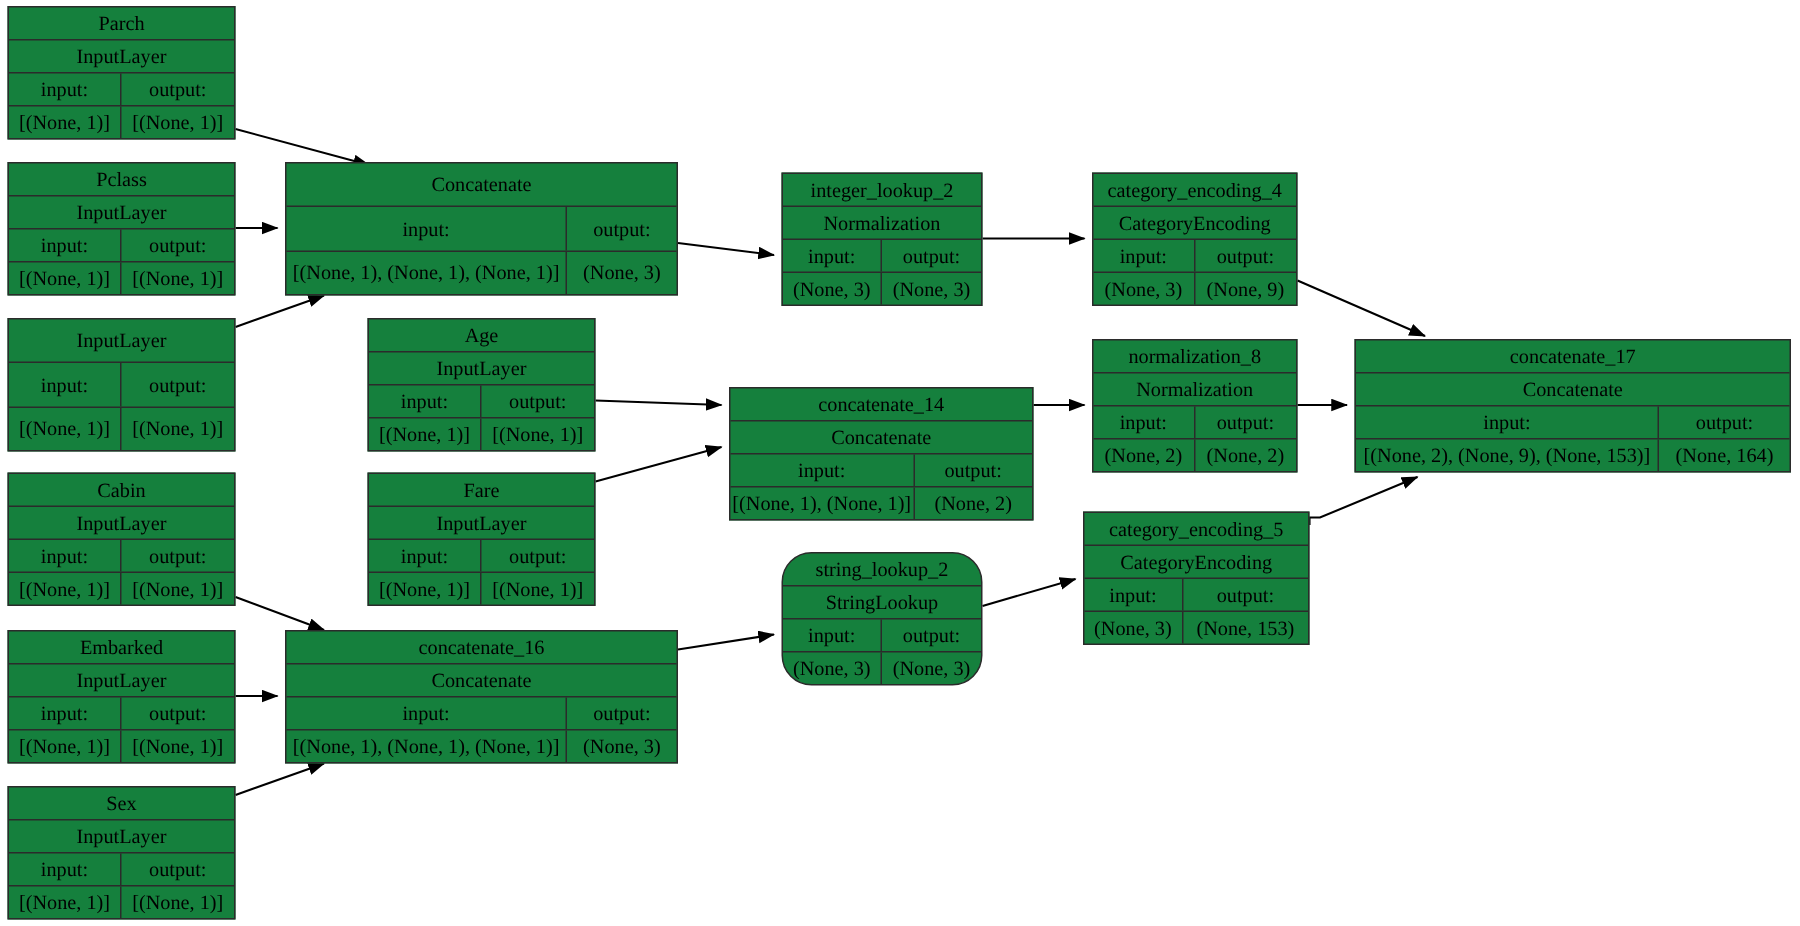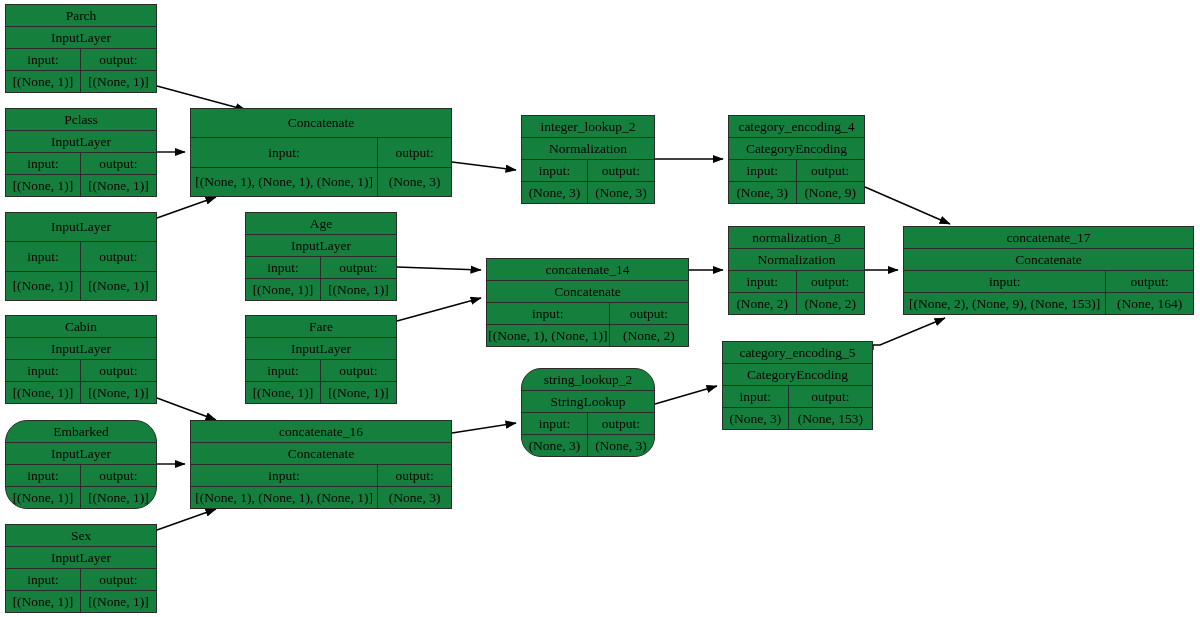--- a/index.html
+++ b/index.html
@@ -143,21 +143,21 @@
         </div>
         <div class="row">
           <div class="cell full" style="flex: 0 0 50%;">input:</div>
           <div class="cell full" style="flex: 0 0 50%;">output:</div>
         </div>
         <div class="row">
           <div class="cell full" style="flex: 0 0 50%;">[(None, 1)]</div>
           <div class="cell full" style="flex: 0 0 50%;">[(None, 1)]</div>
         </div>
       </div>
-      <div class="node" style="left: 5px; top: 420px; width: 152px; height: 89px; border-radius: 22px;">
+      <div class="node" style="left: 5px; top: 420px; width: 152px; height: 89px;">
         <div class="row">
           <div class="cell full">Embarked</div>
         </div>
         <div class="row">
           <div class="cell full">InputLayer</div>
         </div>
         <div class="row">
           <div class="cell full" style="flex: 0 0 50%;">input:</div>
           <div class="cell full" style="flex: 0 0 50%;">output:</div>
         </div>

